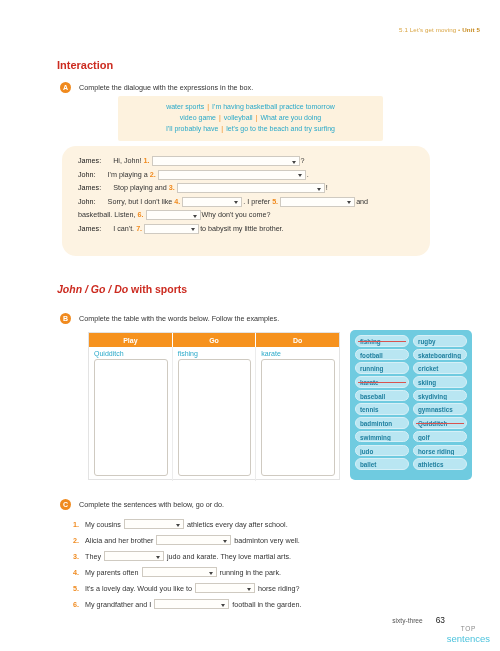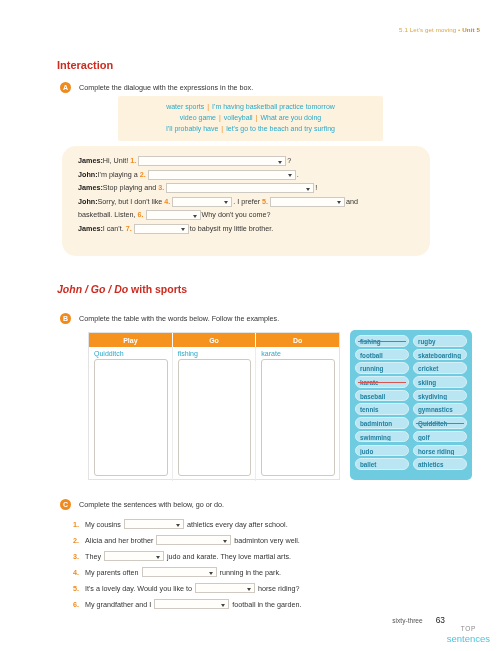--- a/index.html
+++ b/index.html
@@ -60,21 +60,21 @@
   
   .dialogue {
     position:absolute; top:146px; left:62px;
     width:368px; height:110px;
     background:#fdf3e2;
     border-radius:14px;
     padding:10px 12px 0 16px;
   }
   .dline { display:flex; flex-wrap:wrap; align-items:center;
            font-size:7.2px; line-height:1.35; margin-bottom:3.5px; color:#333; }
-  .spk { font-weight:bold; color:#1a1a1a; margin-right:0; }
+  .spk { font-weight:normal; color:#1a1a1a; margin-right:12px; }
   .num { color:#f08a1e; font-weight:bold; margin:0 1px 0 2px; }
 
   
   .sel {
     display:inline-block; position:relative;
     background:#fffefb; border:1px solid #cfcac1;
     height:10px; vertical-align:middle; margin:0 1px;
   }
   .sel::after {
     content:""; position:absolute; right:3px; top:3.6px;
@@ -182,21 +182,21 @@
   </div>
   <div>
     <span>I'll probably have</span><span class="sep">|</span><span>let's go to the beach and try surfing</span>
   </div>
 </div>
 
 <div class="dialogue">
 
   <div class="dline">
     <span class="spk">James:</span>
-    <span>Hi, Unit!</span>
+    <span>Hi, John!</span>
     <span class="num">1.</span>
     <span class="sel w-big"></span>
     <span>?</span>
   </div>
 
   <div class="dline">
     <span class="spk">John:</span>
     <span>I'm playing a</span>
     <span class="num">2.</span>
     <span class="sel w-big"></span>

